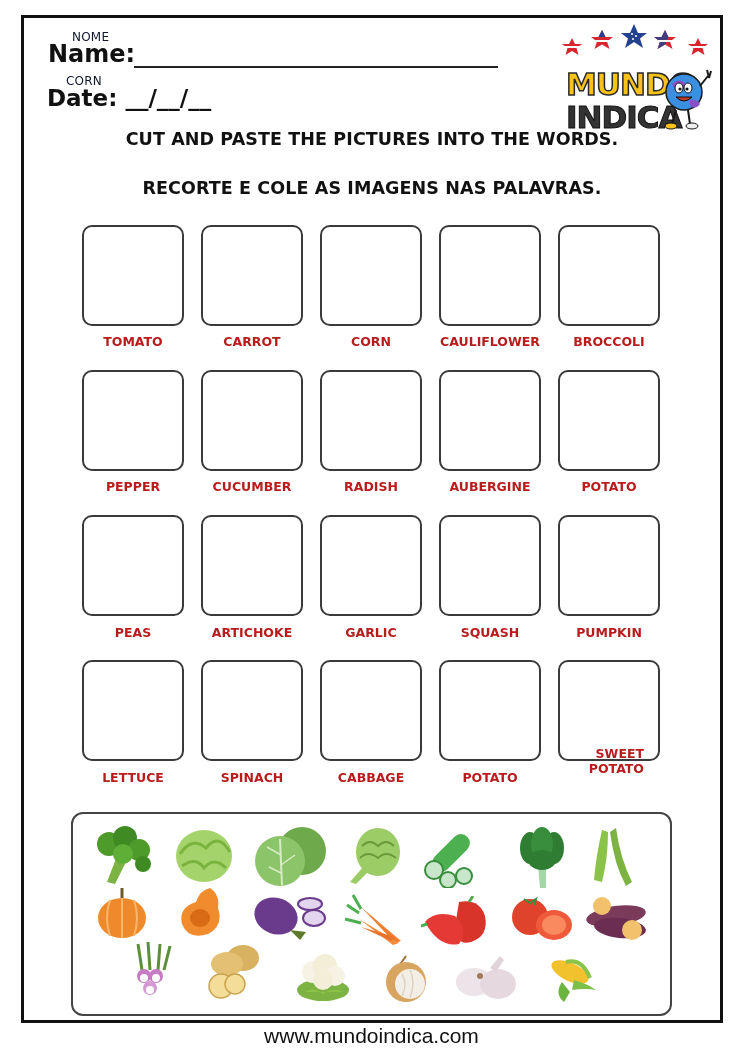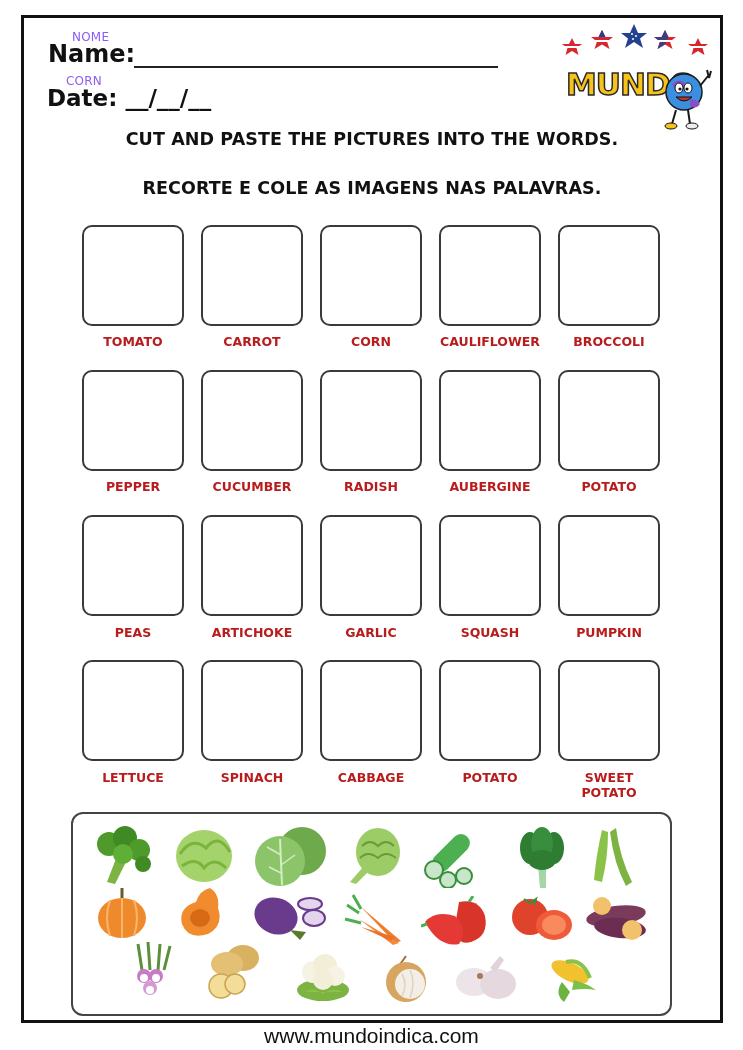--- a/index.html
+++ b/index.html
@@ -5,21 +5,21 @@
   * { box-sizing: border-box; margin: 0; padding: 0; }
   html, body { width: 743px; height: 1050px; background: #ffffff; overflow: hidden; }
   body { position: relative; font-family: "DejaVu Sans", "Liberation Sans", sans-serif; color: #111; }
 
   .page-frame {
     position: absolute; left: 21px; top: 15px; width: 702px; height: 1008px;
     border: 3px solid #111; background: #fff;
   }
 
   .field-small {
-    position: absolute; font-size: 12px; color: #8b5cf6; letter-spacing: 0.2px;
+    position: absolute; font-size: 12px; color: #0f172a; letter-spacing: 0.2px;
   }
   .field-label {
     position: absolute; font-size: 23px; font-weight: bold; color: #111; white-space: nowrap;
   }
   .name-line {
     position: absolute; left: 134px; top: 66px; width: 364px; height: 0;
     border-bottom: 2px solid #222;
   }
 
   .logo { position: absolute; left: 558px; top: 22px; width: 160px; height: 115px; }
@@ -82,20 +82,21 @@
         <circle cx="78" cy="14" r="1" fill="#fff"></circle>
         <circle cx="75" cy="17" r="1" fill="#fff"></circle>
       <polygon points="107,8 110.5,15 118,15 112,19.5 114.5,27 107,22.5 99.5,27 102,19.5 96,15 103.5,15" fill="#d8262e"></polygon>
       <polygon points="107,8 110.5,15 107,22.5 99.5,27 102,19.5 96,15 103.5,15" fill="#24418f" opacity="0.85"></polygon>
       <rect x="100" y="18" width="14" height="2" fill="#fff"></rect>
       <polygon points="140,16 143,22 150,22 144.5,26 146.5,33 140,29 133.5,33 135.5,26 130,22 137,22" fill="#d8262e"></polygon>
       <rect x="131" y="24" width="18" height="2" fill="#fff"></rect>
     </g>
   </svg>
   <div class="logo-word logo-mundo">MUNDO</div>
+  <div class="logo-word logo-indica">INDICA</div>
   <svg class="logo-globe" viewBox="0 0 52 68">
     <circle cx="22" cy="26" r="18" fill="#3a8fe0" stroke="#1a1a1a" stroke-width="1.5"></circle>
     <path d="M10 18 q6 -6 12 -2 q4 4 -2 8 q-6 2 -10 -6z" fill="#8a4fc7"></path>
     <path d="M28 34 q6 -2 10 4 q-4 6 -10 2z" fill="#8a4fc7"></path>
     <ellipse cx="17" cy="22" rx="4" ry="5" fill="#fff" stroke="#111"></ellipse>
     <ellipse cx="26" cy="22" rx="4" ry="5" fill="#fff" stroke="#111"></ellipse>
     <circle cx="18" cy="23" r="1.6" fill="#111"></circle>
       <circle cx="25" cy="23" r="1.6" fill="#111"></circle>
     <path d="M14 31 q8 8 16 0 z" fill="#c0392b" stroke="#111"></path>
     <path d="M38 20 l8 -10" stroke="#1a1a1a" stroke-width="2"></path>
@@ -144,21 +145,21 @@
 
 <div class="cell-box" style="left:82px; top:660px;"></div>
 <div class="cell-box" style="left:201px; top:660px;"></div>
 <div class="cell-box" style="left:320px; top:660px;"></div>
 <div class="cell-box" style="left:439px; top:660px;"></div>
 <div class="cell-box" style="left:558px; top:660px;"></div>
 <div class="cell-label" style="left:68px; top:770px;">LETTUCE</div>
 <div class="cell-label" style="left:187px; top:770px;">SPINACH</div>
 <div class="cell-label" style="left:306px; top:770px;">CABBAGE</div>
 <div class="cell-label" style="left:425px; top:770px;">POTATO</div>
-<div class="cell-label" style="left:574px; top:770px; width:70px;">SWEET POTATO</div>
+<div class="cell-label" style="left:574px; top:746px; width:70px;text-align:right;">SWEET POTATO</div>
 
 <div class="picture-panel"></div>
 
 <svg class="veg" style="left:93px; top:826px;" width="62" height="60" viewBox="0 0 62 60">
   <path d="M24 30 L14 56 L22 58 L34 34 Z" fill="#7cb342"></path>
   <circle cx="16" cy="18" r="12" fill="#4e9a2a"></circle>
     <circle cx="32" cy="12" r="12" fill="#3f8a22"></circle>
   <circle cx="46" cy="24" r="11" fill="#4e9a2a"></circle>
     <circle cx="30" cy="28" r="10" fill="#5fae35"></circle>
   <circle cx="50" cy="38" r="8" fill="#3f8a22"></circle>

